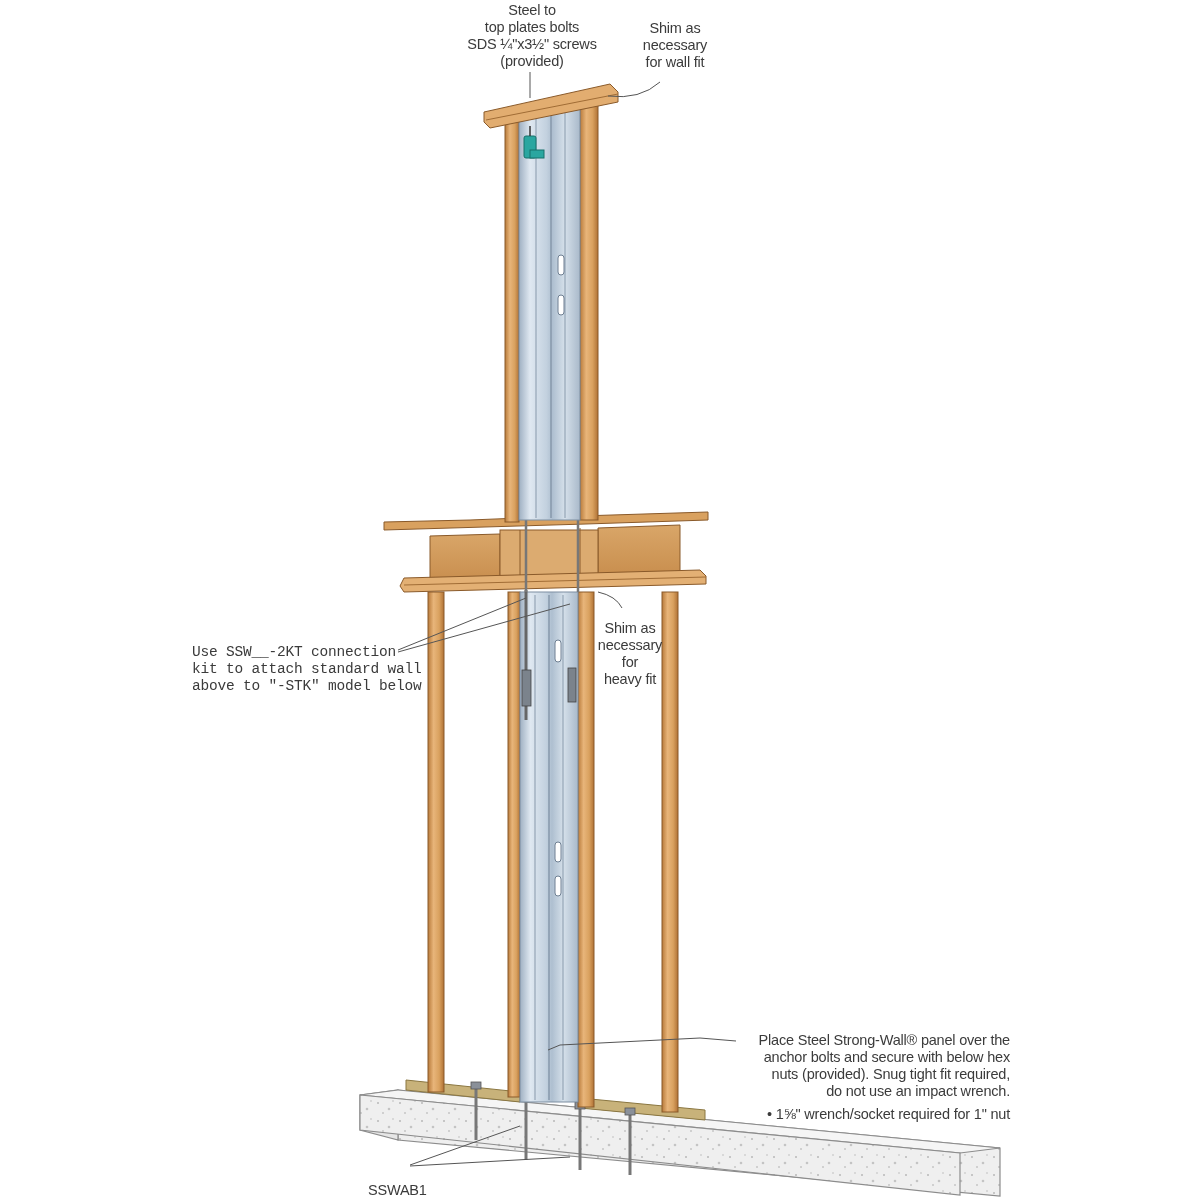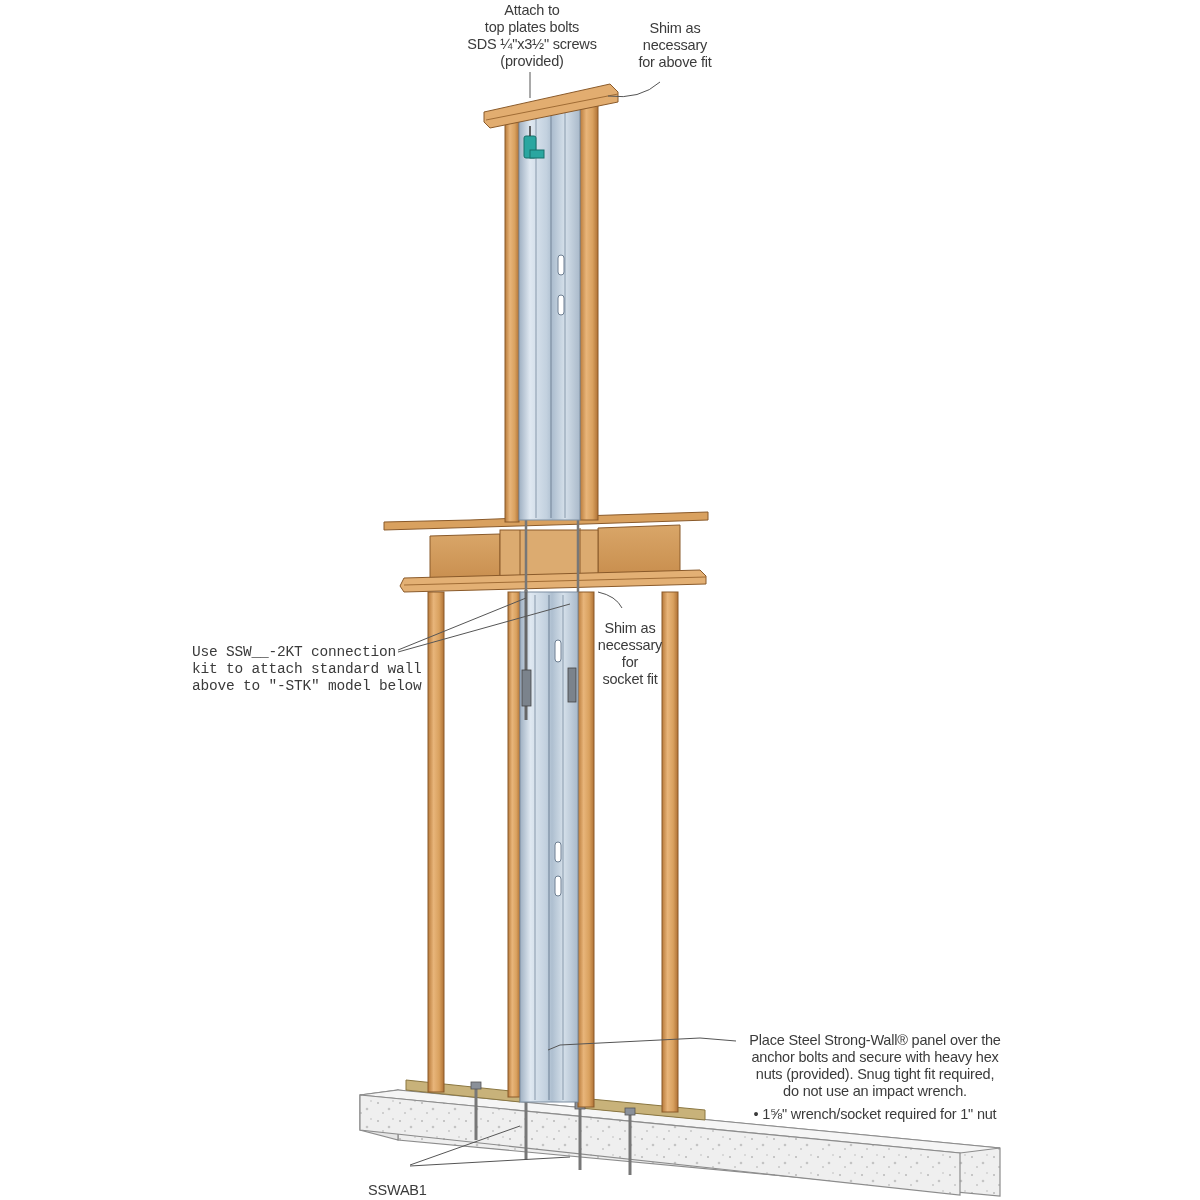--- a/index.html
+++ b/index.html
@@ -4,21 +4,21 @@
 <style>
   html, body { margin: 0; padding: 0; background: #ffffff; }
   body { width: 1200px; height: 1200px; position: relative; overflow: hidden;
          font-family: "Liberation Sans", sans-serif; color: #3a3a3a; }
   #diagram { position: absolute; left: 0; top: 0; width: 1200px; height: 1200px; }
   .callout { position: absolute; font-family: "Liberation Sans", sans-serif;
              font-size: 14.5px; line-height: 17px; color: #3b3b3b; letter-spacing: -0.2px; }
   .callout .line { display: block; white-space: nowrap; }
   .center { text-align: center; }
   .right { text-align: right; }
-  .left { text-align: center; }
+  .left { text-align: right; }
   .bullet-line { margin-top: 6px; }
 </style>
 </head>
 <body>
 
 <svg id="diagram" viewBox="0 0 1200 1200" xmlns="http://www.w3.org/2000/svg">
   <defs>
     <linearGradient id="steelGrad" x1="0" x2="1" y1="0" y2="0">
       <stop offset="0" stop-color="#9fb0c2"></stop>
       <stop offset="0.18" stop-color="#dfe8f1"></stop>
@@ -140,48 +140,48 @@
     <path d="M398,650 L526,598"></path>
     <path d="M398,652 L570,604"></path>
     <path d="M622,608 Q616,596 598,592"></path>
     <path d="M736,1041 L700,1038 L560,1045 L548,1050"></path>
     <path d="M410,1165 L520,1126"></path>
     <path d="M410,1166 L570,1157"></path>
   </g>
 </svg>
 
 <div class="callout center" style="left:462px; top:2px; width:140px;">
-  <span class="line">Attach to</span>
+  <span class="line">Steel to</span>
   <span class="line">top plates bolts</span>
   <span class="line">SDS ¼"x3½" screws</span>
   <span class="line">(provided)</span>
 </div>
 
 <div class="callout center" style="left:620px; top:20px; width:110px;">
   <span class="line">Shim as</span>
   <span class="line">necessary</span>
-  <span class="line">for above fit</span>
+  <span class="line">for wall fit</span>
 </div>
 
 <div class="callout right" style="left:192px; top:644px; width:202px;font-family:Liberation Mono, monospace;">
   <span class="line">Use SSW__-2KT connection</span>
   <span class="line">kit to attach standard wall</span>
   <span class="line">above to "-STK" model below</span>
 </div>
 
 <div class="callout center" style="left:590px; top:620px; width:80px;">
   <span class="line">Shim as</span>
   <span class="line">necessary</span>
   <span class="line">for</span>
-  <span class="line">socket fit</span>
+  <span class="line">heavy fit</span>
 </div>
 
 <div class="callout left" style="left:740px; top:1032px; width:270px;">
   <span class="line">Place Steel Strong-Wall® panel over the</span>
-  <span class="line">anchor bolts and secure with heavy hex</span>
+  <span class="line">anchor bolts and secure with below hex</span>
   <span class="line">nuts (provided). Snug tight fit required,</span>
   <span class="line">do not use an impact wrench.</span>
   <span class="line bullet-line">• 1⅝" wrench/socket required for 1" nut</span>
 </div>
 
 <div class="callout left" style="left:368px; top:1182px;">
   <span class="line">SSWAB1</span>
 </div>
 
 </body></html>

